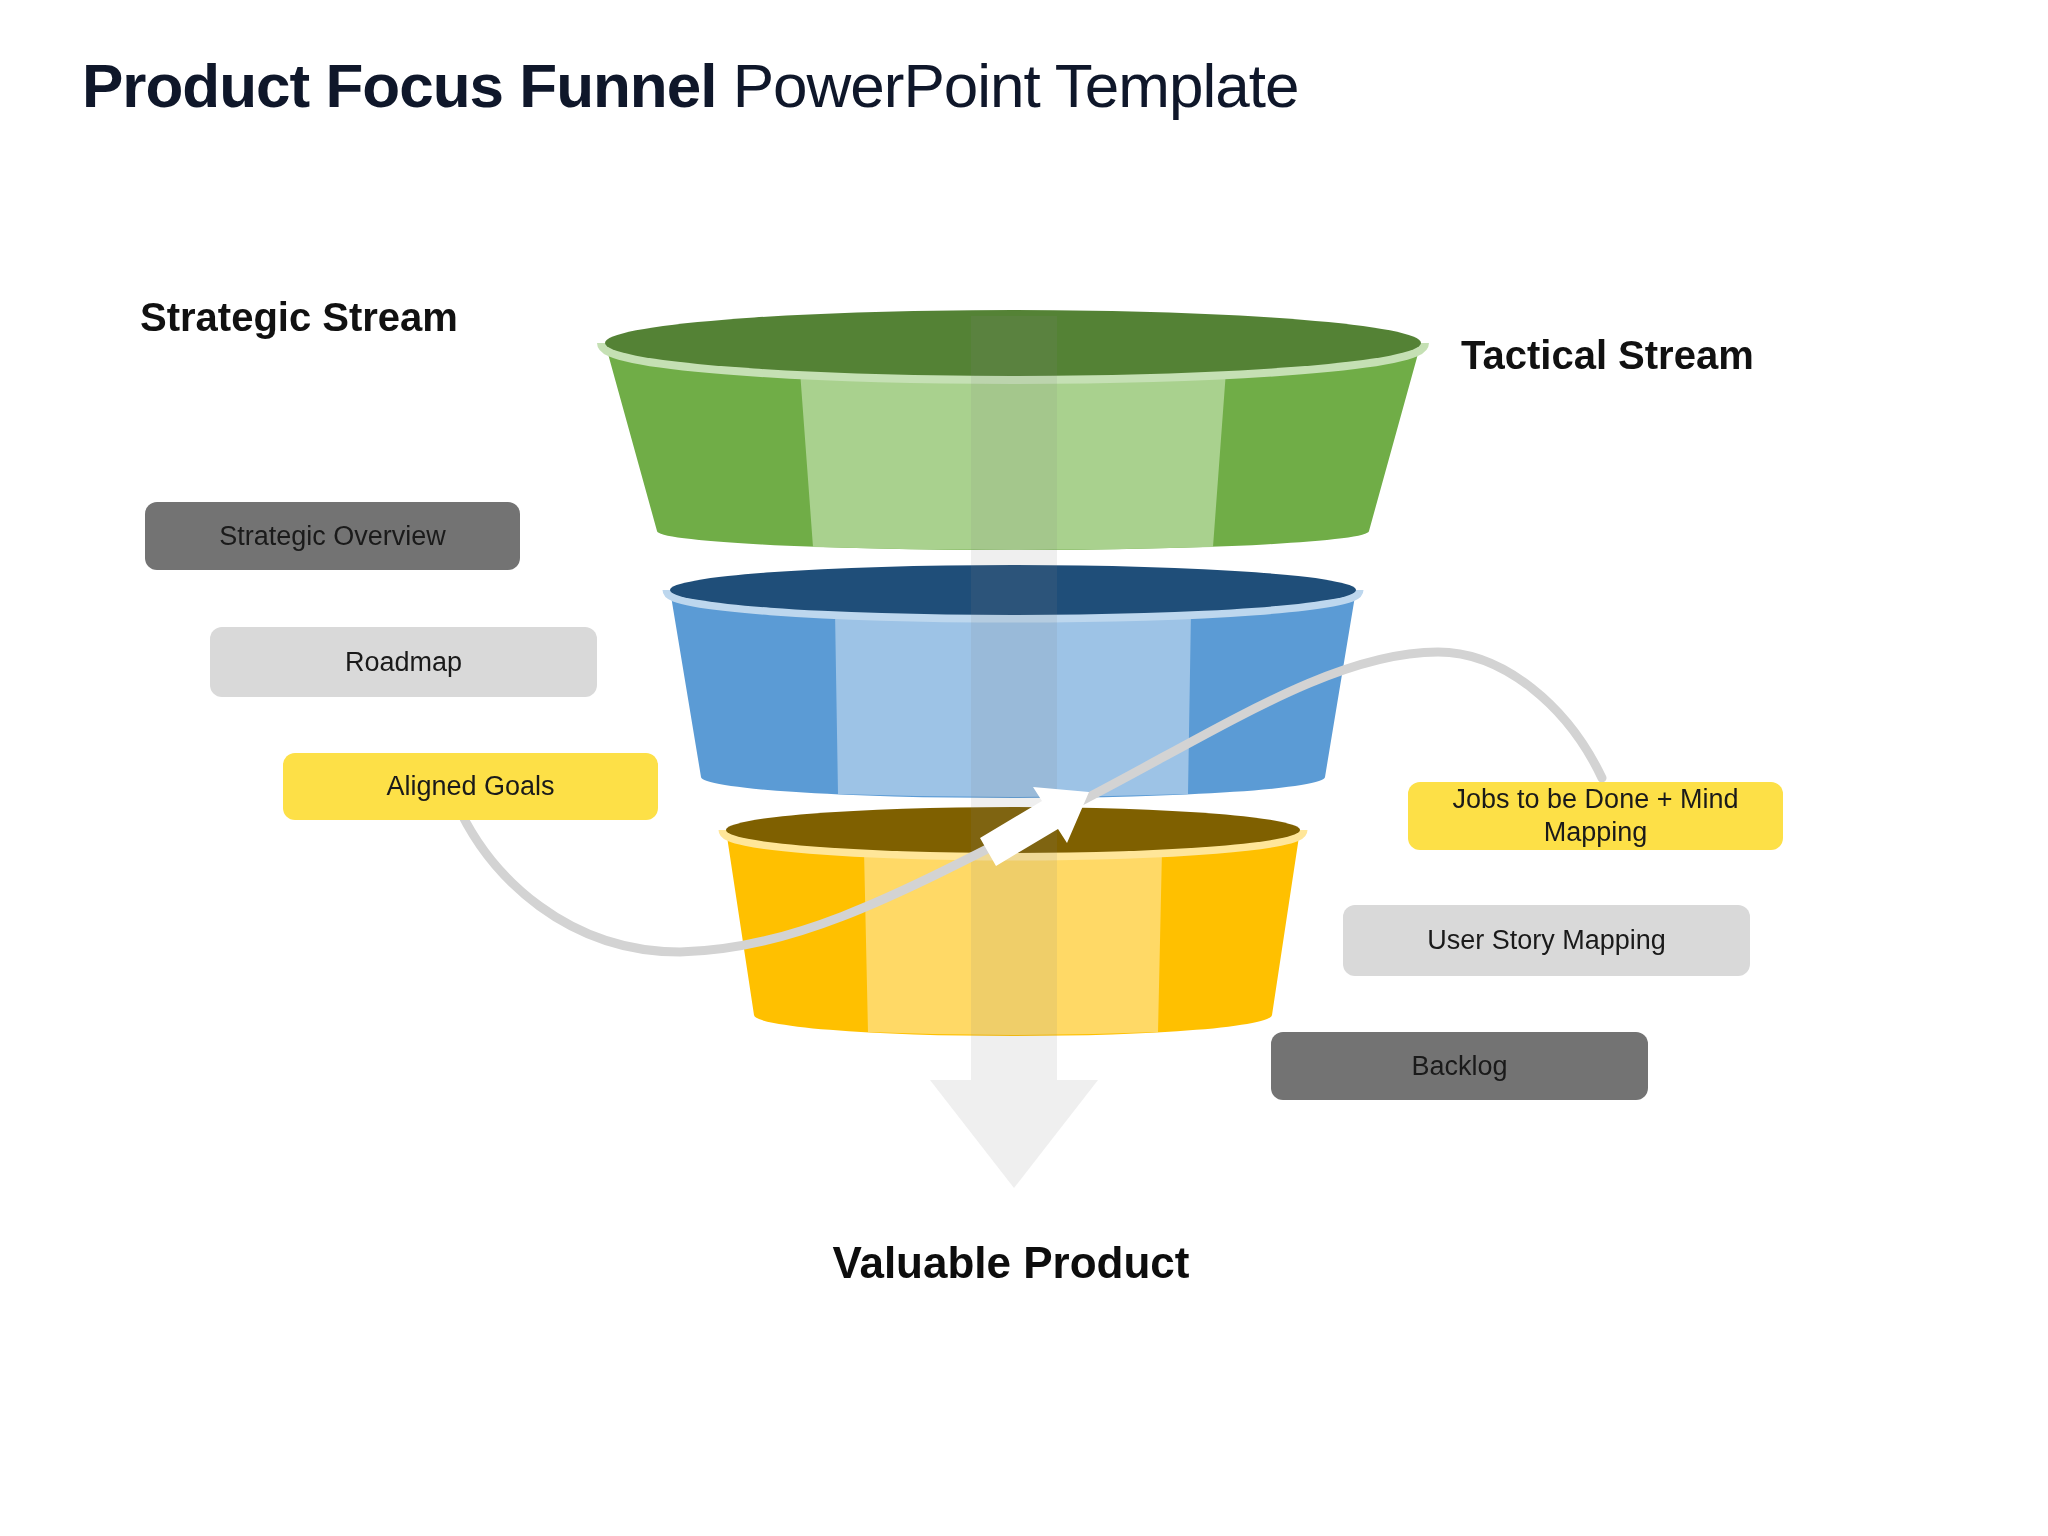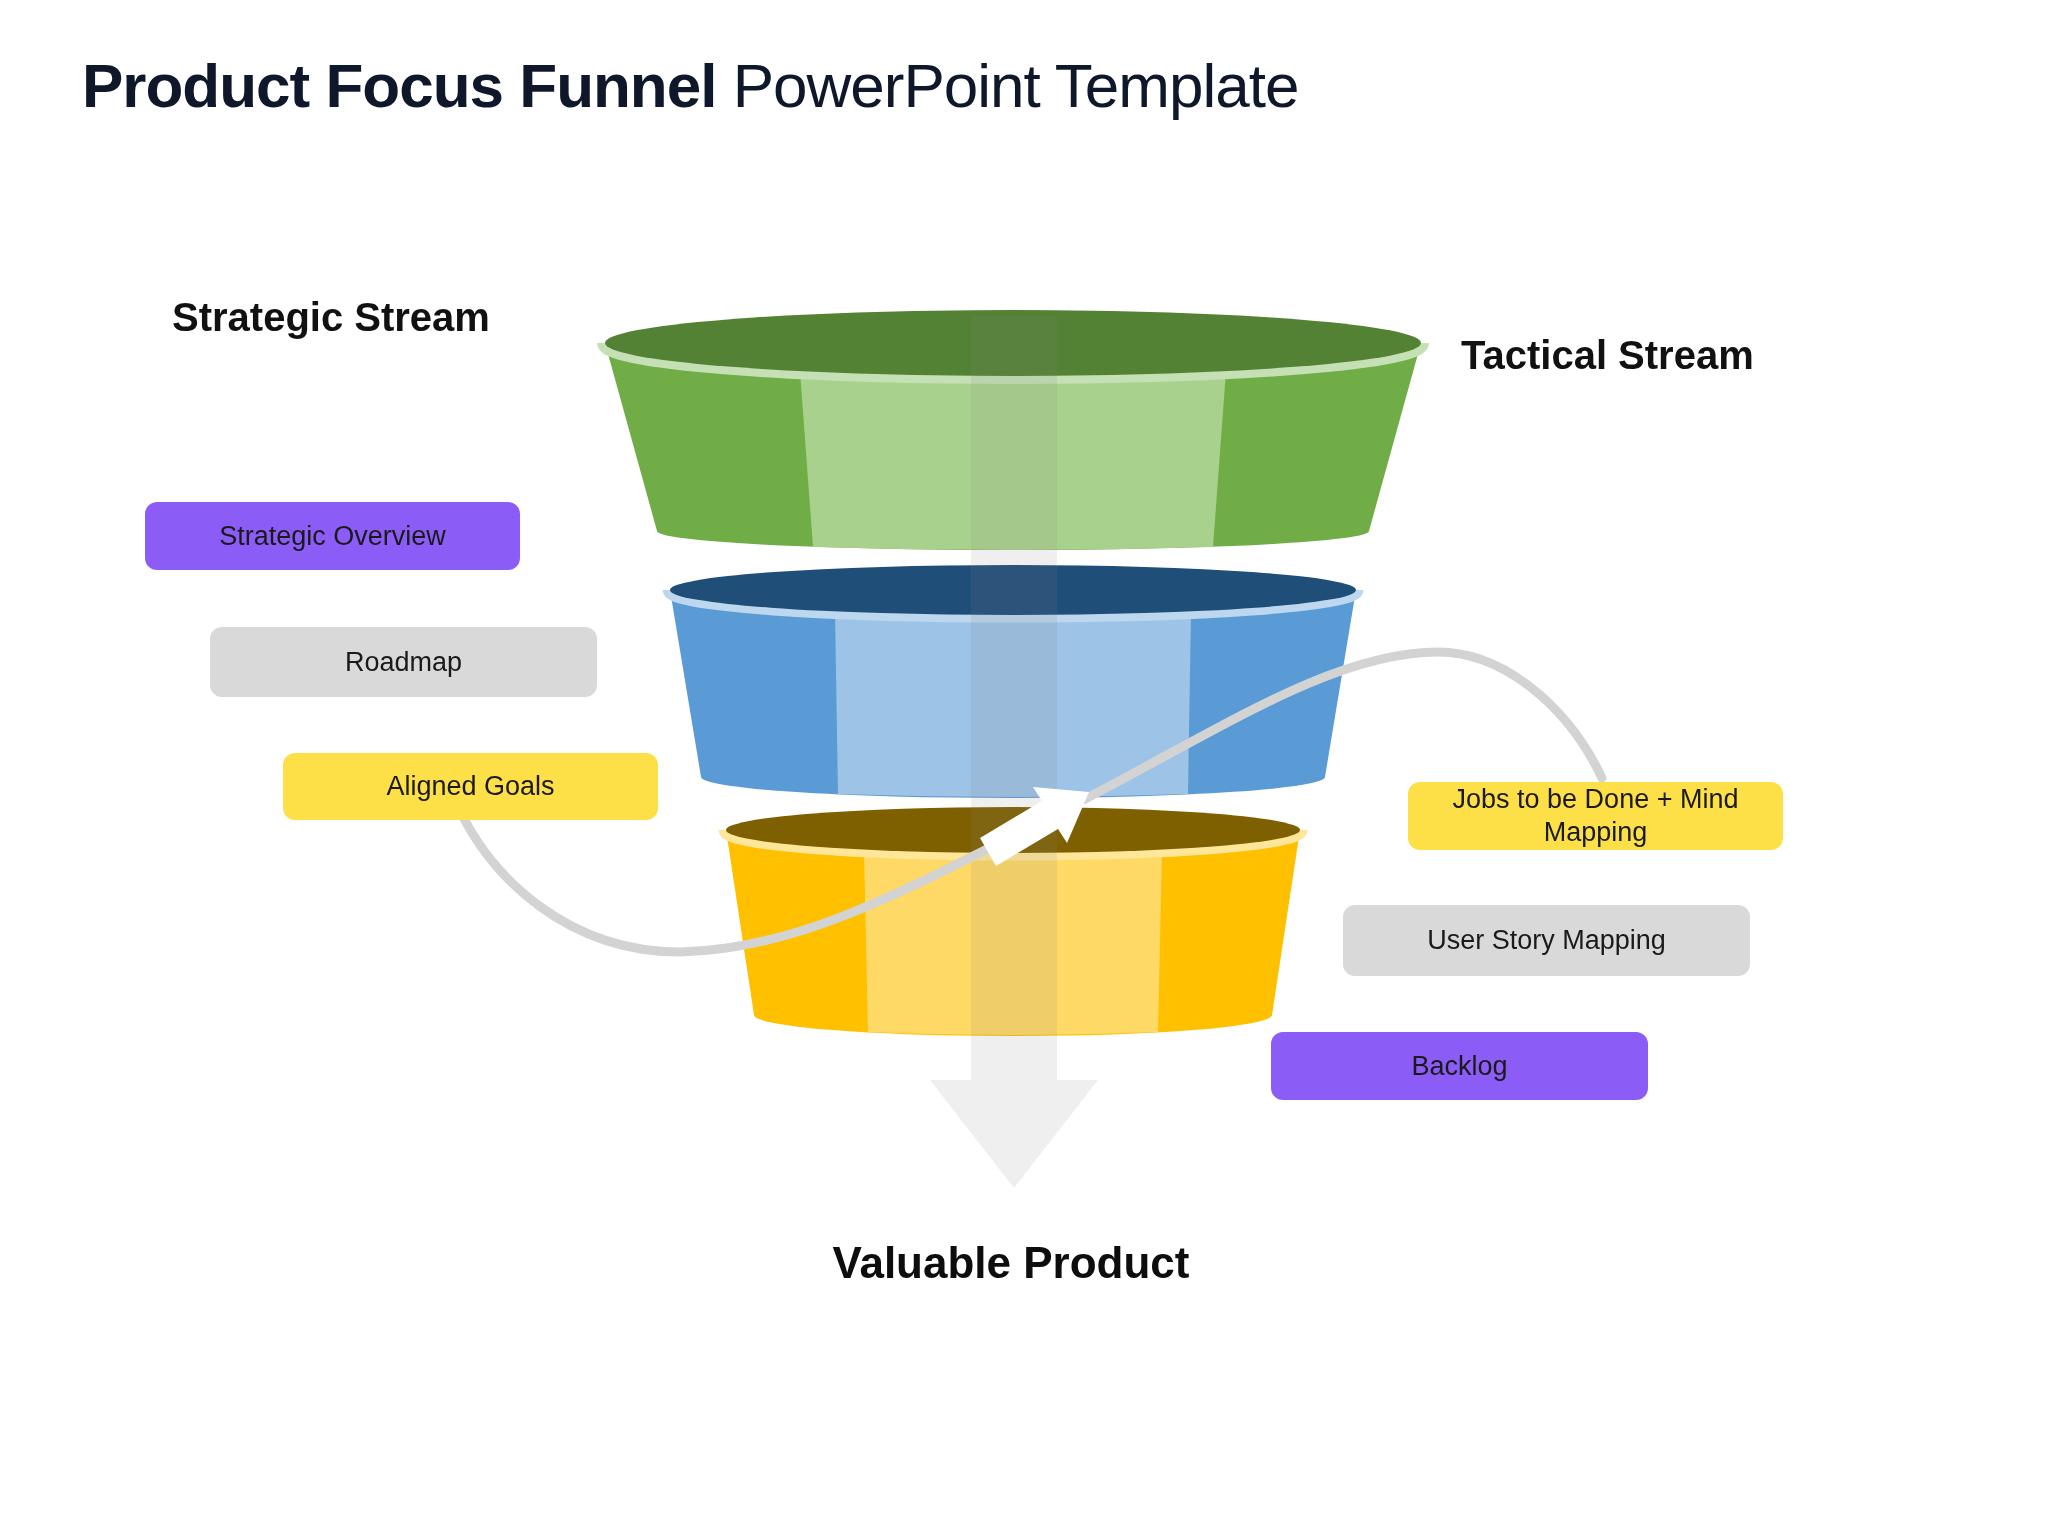--- a/index.html
+++ b/index.html
@@ -8,29 +8,29 @@
     font-family:"Liberation Sans",sans-serif;overflow:hidden;color:#111;
   }
   .title{
     position:absolute;left:82px;top:50px;font-size:62px;letter-spacing:-1px;
     color:#0f172a;white-space:nowrap;
   }
   .title .bold{font-weight:700;}
   .stream-heading{
     position:absolute;font-size:40px;font-weight:700;color:#111;white-space:nowrap;
   }
-  .stream-heading.left{left:140px;top:295px;margin-left:32px;}
+  .stream-heading.left{left:140px;top:295px;}
   .stream-heading.right{left:1461px;top:293px;margin-top:40px;}
   .funnel-svg{position:absolute;left:0;top:0;width:2048px;height:1536px;}
   .label-box{
     position:absolute;border-radius:12px;display:flex;align-items:center;
     justify-content:center;text-align:center;font-size:27px;color:#1a1a1a;
     line-height:1.22;padding:0 26px;box-sizing:border-box;
   }
-  .shade-dark{background:#8b5cf6;}
+  .shade-dark{background:#737373;}
   .shade-mid{background:#d9d9d9;}
   .shade-light{background:#fde047;}
   .b1{left:145px;top:502px;width:375px;height:68px;}
   .b2{left:210px;top:627px;width:387px;height:70px;}
   .b3{left:283px;top:753px;width:375px;height:67px;}
   .b4{left:1408px;top:782px;width:375px;height:68px;}
   .b5{left:1343px;top:905px;width:407px;height:71px;}
   .b6{left:1271px;top:1032px;width:377px;height:68px;}
   .valuable{
     position:absolute;left:816px;top:1238px;width:390px;text-align:center;

